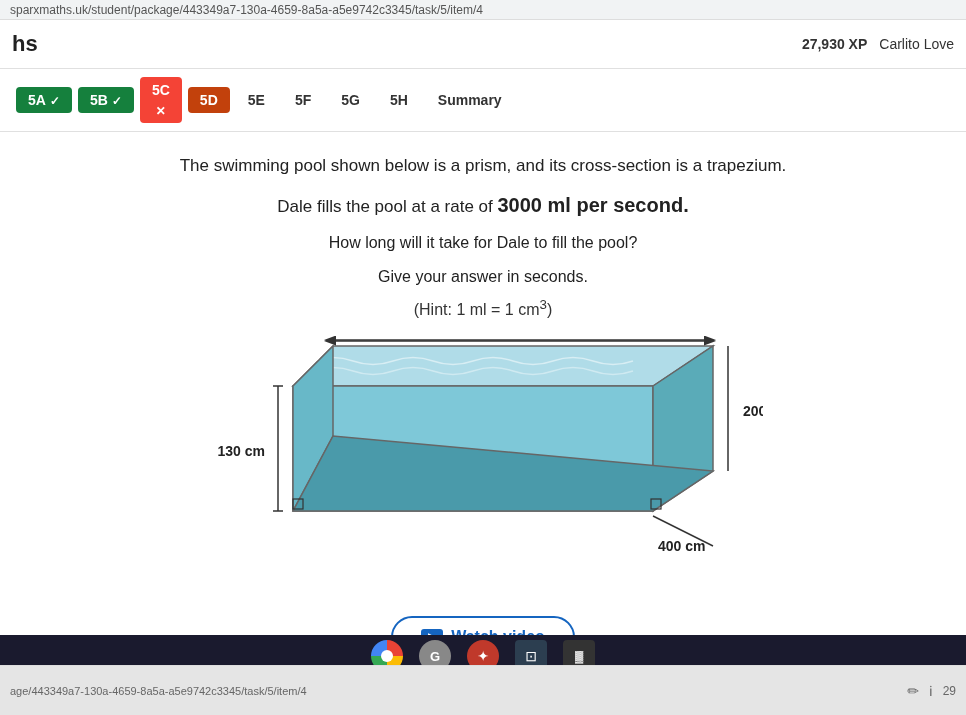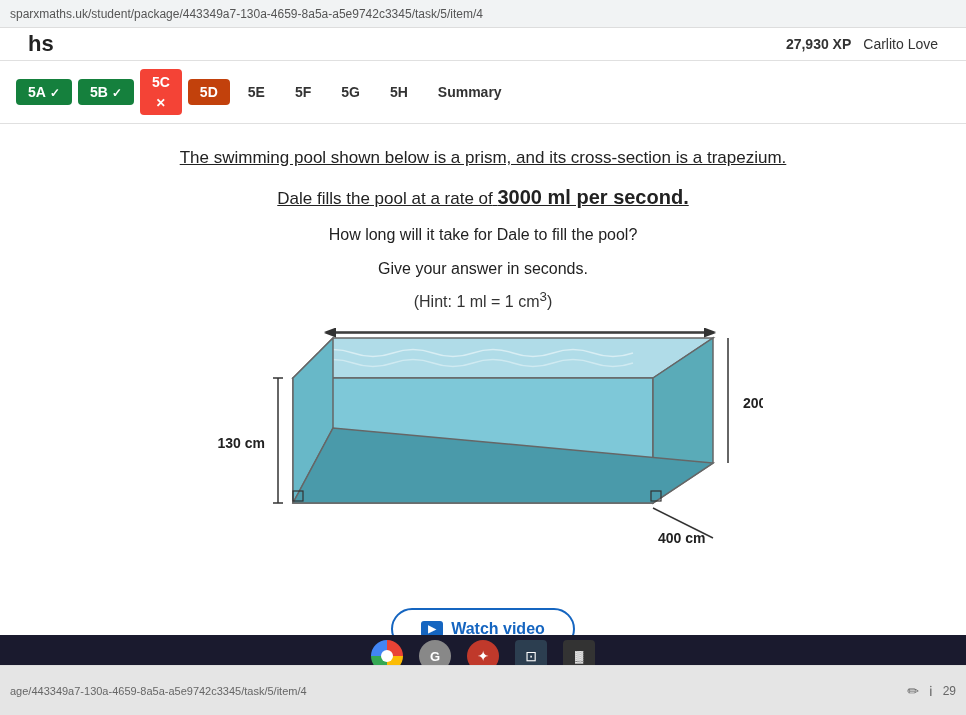--- a/index.html
+++ b/index.html
@@ -12,31 +12,31 @@
       position: relative;
     }
 
     
     .address-bar {
       background: #f1f3f4;
       border-bottom: 1px solid #ddd;
       padding: 4px 10px;
       font-size: 12px;
       color: #555;
-      height: 28px;
+      height: 20px;
       display: flex;
       align-items: center;
     }
 
     
     .top-header {
       background: #fff;
       border-bottom: 1px solid #e0e0e0;
-      padding: 0 28px;
-      height: 33px;
+      padding: 0 12px;
+      height: 49px;
       display: flex;
       align-items: center;
       justify-content: space-between;
     }
     .top-header-left {
       font-size: 22px;
       font-weight: bold;
       color: #222;
     }
     .top-header-right {
@@ -93,21 +93,20 @@
     
     .main-content {
       padding: 20px 30px 10px 30px;
       text-align: center;
     }
     .problem-text {
       font-size: 17px;
       color: #222;
       line-height: 1.6;
       margin-bottom: 10px;
-      text-decoration: underline;
     }
     .problem-text strong {
       font-size: 20px;
       font-weight: bold;
     }
     .question-text {
       font-size: 16px;
       color: #222;
       margin: 10px 0 6px 0;
       line-height: 1.5;

